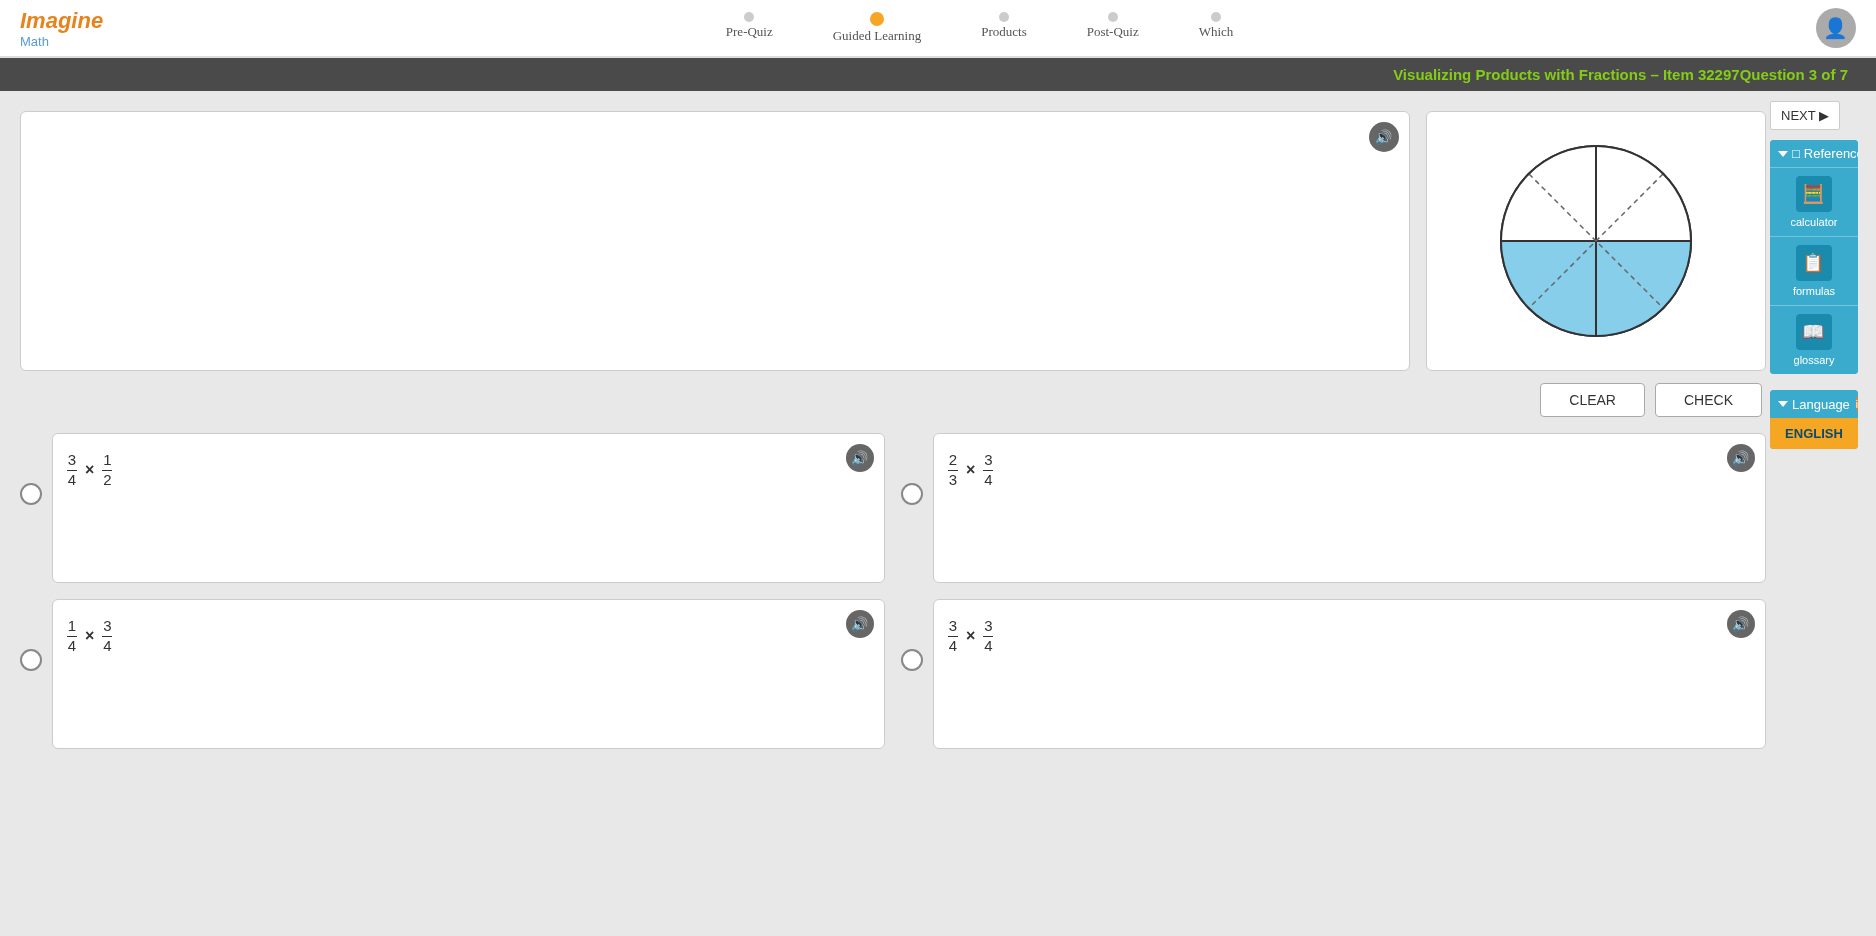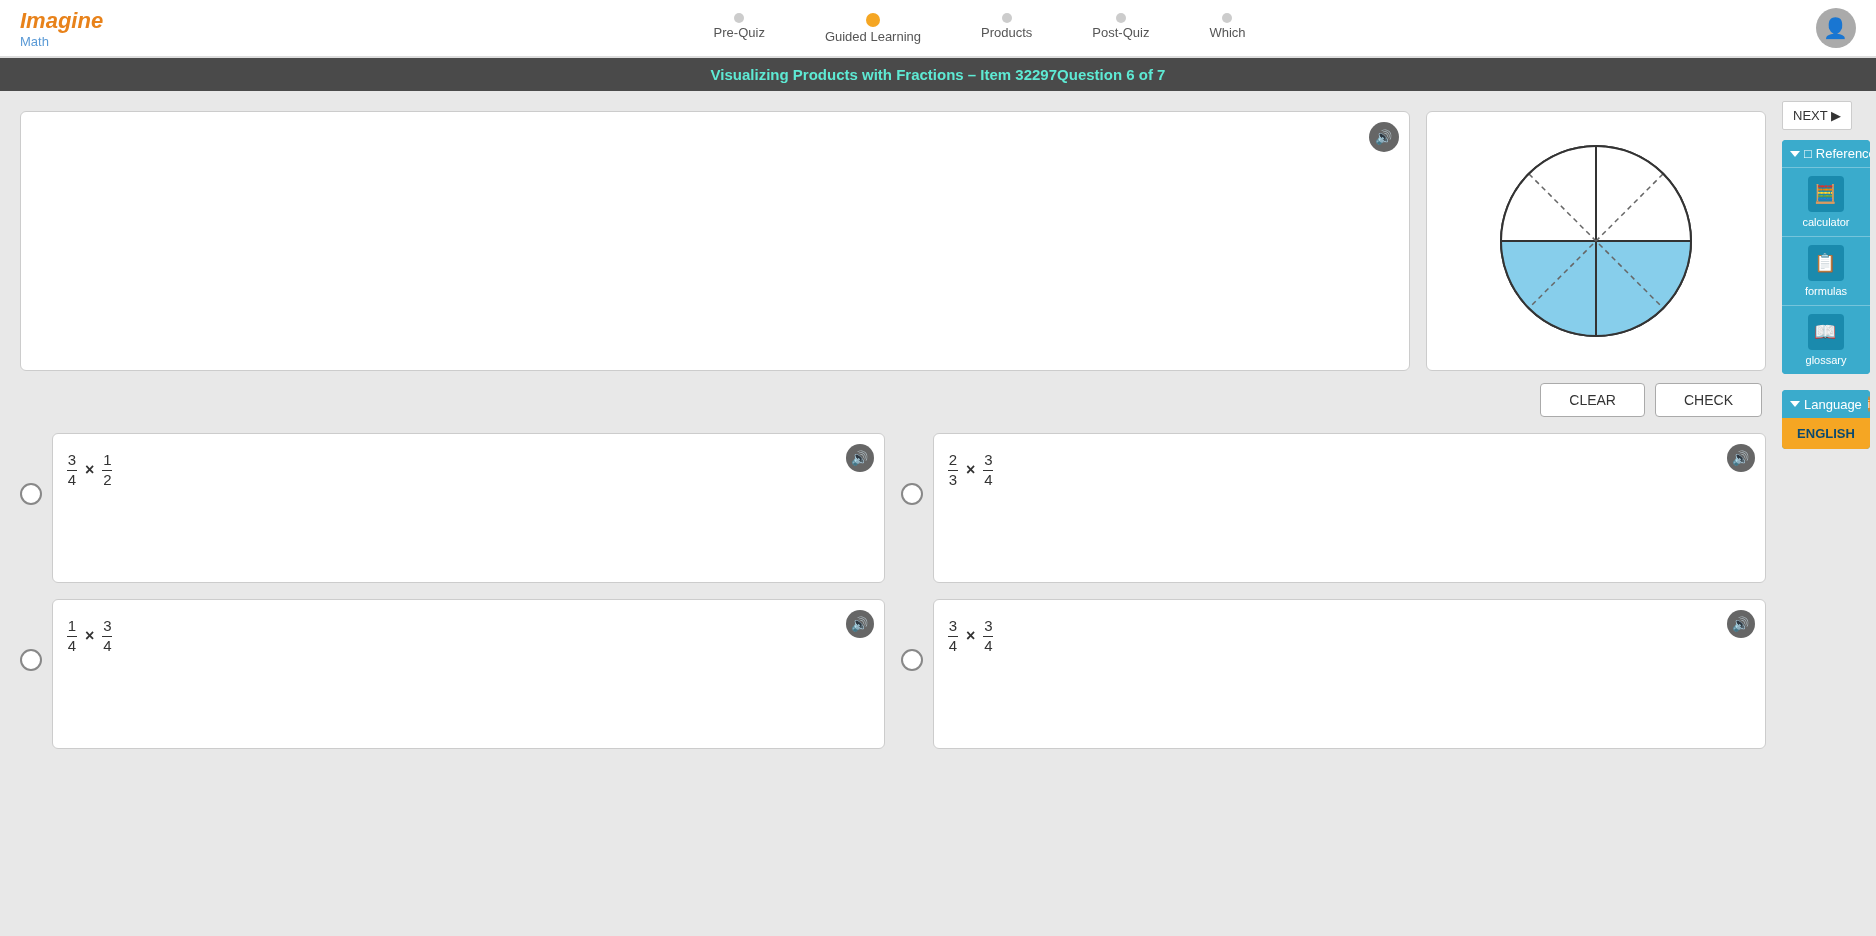--- a/index.html
+++ b/index.html
@@ -42,20 +42,21 @@
       flex: 1;
       justify-content: center;
     }
     .nav-item {
       display: flex;
       flex-direction: column;
       align-items: center;
       font-size: 13px;
       color: #555;
       cursor: pointer;
+      font-family: Liberation Serif, serif;
     }
     .nav-item .nav-dot {
       width: 10px; height: 10px;
       border-radius: 50%;
       background: #ccc;
       margin-bottom: 2px;
     }
     .nav-item.active .nav-dot {
       background: #f5a623;
       width: 14px; height: 14px;
@@ -68,23 +69,23 @@
       display: flex; align-items: center; justify-content: center;
       color: #fff;
       font-size: 20px;
     }
 
     
     .question-bar {
       background: #4a4a4a;
       display: flex;
       align-items: center;
-      justify-content: center;
-      padding: 8px 8px;
-      color: #5eead4;
+      justify-content: flex-end;
+      padding: 8px 28px;
+      color: #84cc16;
       font-size: 15px;
       font-weight: bold;
     }
 
     
     .main-content {
       display: flex;
       flex-direction: row;
       padding: 20px;
       gap: 16px;
@@ -380,21 +381,21 @@
     <div class="nav-item">
       <div class="nav-dot"></div>
       <span>Which</span>
     </div>
   </div>
   <div class="avatar-area">👤</div>
 </div>
 
 <div class="question-bar">
   <span>Visualizing Products with Fractions – Item 32297</span>
-  <span>Question 6 of 7</span>
+  <span>Question 3 of 7</span>
 </div>
 
 <div style="display:flex; position:relative;">
   <div class="main-content" style="flex:1; padding-right:110px;">
 
     <div class="question-section">
       <div class="question-answer-row">
 
         <div class="question-box">
           <button class="audio-btn">
@@ -510,21 +511,21 @@
                 <span class="den">4</span>
               </span>
             </div>
           </div>
         </div>
 
       </div>
     </div>
   </div>
 
-  <div style="position:absolute; right:0; top:0; width:100px; padding:10px 6px;">
+  <div style="position:absolute; right:12px; top:0; width:100px; padding:10px 6px;">
 
     <button class="next-btn">NEXT ▶</button>
 
     <div class="reference-panel">
       <div class="reference-header">
         <span class="triangle-down"></span>
         <span>□</span>
         <span>Reference</span>
       </div>
       <div class="reference-item">

